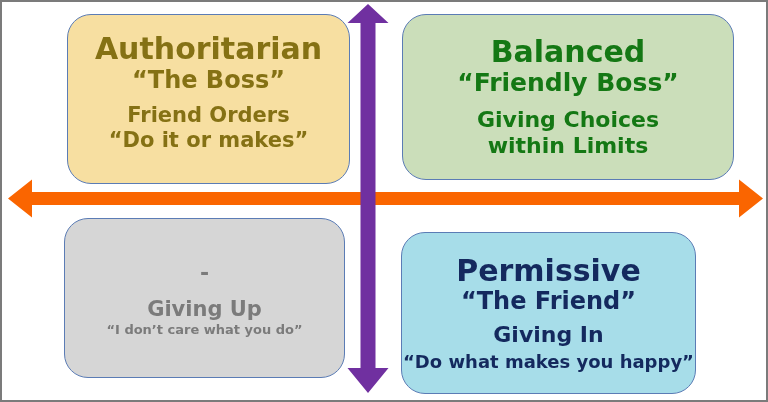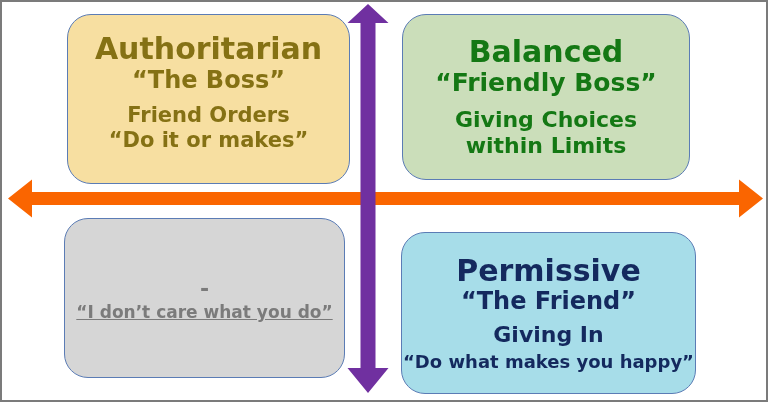--- a/index.html
+++ b/index.html
@@ -42,29 +42,29 @@
   .quad > div { white-space: nowrap; }
   .q-title    { font-size: 30px; line-height: 1.12; }
   .q-subtitle { font-size: 24px; line-height: 1.18; }
   .q-body1    { line-height: 1.25; margin-top: 8px; }
   .q-body2    { line-height: 1.2; }
 
   .q-auth { left: 65px;  top: 12px;  width: 283px; height: 170px; padding-bottom: 12px; }
   .q-auth .q-body1 { font-size: 21px; }
   .q-auth .q-body2 { font-size: 21px; }
 
-  .q-bal  { left: 400px; top: 12px;  width: 288px; height: 166px; }
+  .q-bal  { left: 400px; top: 12px;  width: 332px; height: 166px; }
   .q-bal .q-subtitle { font-size: 25px; }
   .q-bal .q-body1 { font-size: 22px; text-align: right; }
   .q-bal .q-body2 { font-size: 22px; }
 
   .q-unin { left: 62px;  top: 216px; width: 281px; height: 160px; }
   .q-unin .q-subtitle { font-size: 22px; margin-top: 2px; }
   .q-unin .q-body1 { font-size: 21px; margin-top: 10px; }
-  .q-unin .q-body2 { font-size: 17px; text-decoration: underline; }
+  .q-unin .q-body2 { font-size: 13px; }
 
   .q-perm { left: 399px; top: 214px; width: 295px; height: 162px; margin-top: 16px; }
   .q-perm .q-body1 { font-size: 22px; margin-top: 6px; }
   .q-perm .q-body2 { font-size: 18px; margin-top: 2px; text-align: center; }
 </style>
 </head>
 <body>
 
 <div class="canvas">
 
@@ -82,20 +82,21 @@
 
   <div class="quad q-bal" style="background-color: rgb(203, 222, 186); color: rgb(20, 120, 20); border-color: rgb(91, 124, 181);">
     <div class="q-title">Balanced</div>
     <div class="q-subtitle">“Friendly Boss”</div>
     <div class="q-body1">Giving Choices</div>
     <div class="q-body2">within Limits</div>
   </div>
 
   <div class="quad q-unin" style="background-color: rgb(214, 214, 214); color: rgb(123, 123, 123); border-color: rgb(91, 124, 181);">
     <div class="q-subtitle">-</div>
+    <div class="q-body1">Giving Up</div>
     <div class="q-body2">“I don’t care what you do”</div>
   </div>
 
   <div class="quad q-perm" style="background-color: rgb(167, 221, 233); color: rgb(20, 41, 94); border-color: rgb(91, 124, 181);">
     <div class="q-title">Permissive</div>
     <div class="q-subtitle">“The Friend”</div>
     <div class="q-body1">Giving In</div>
     <div class="q-body2">“Do what makes you happy”</div>
   </div>
 

